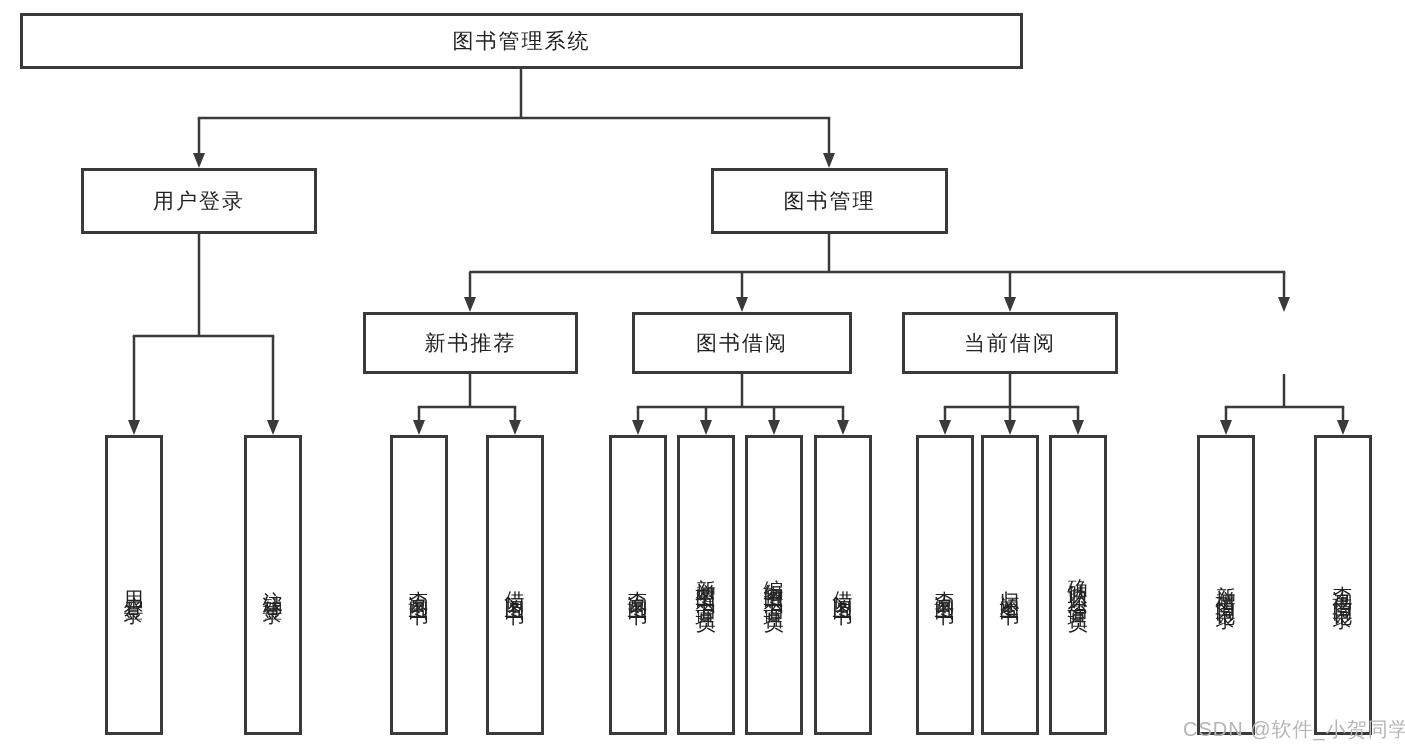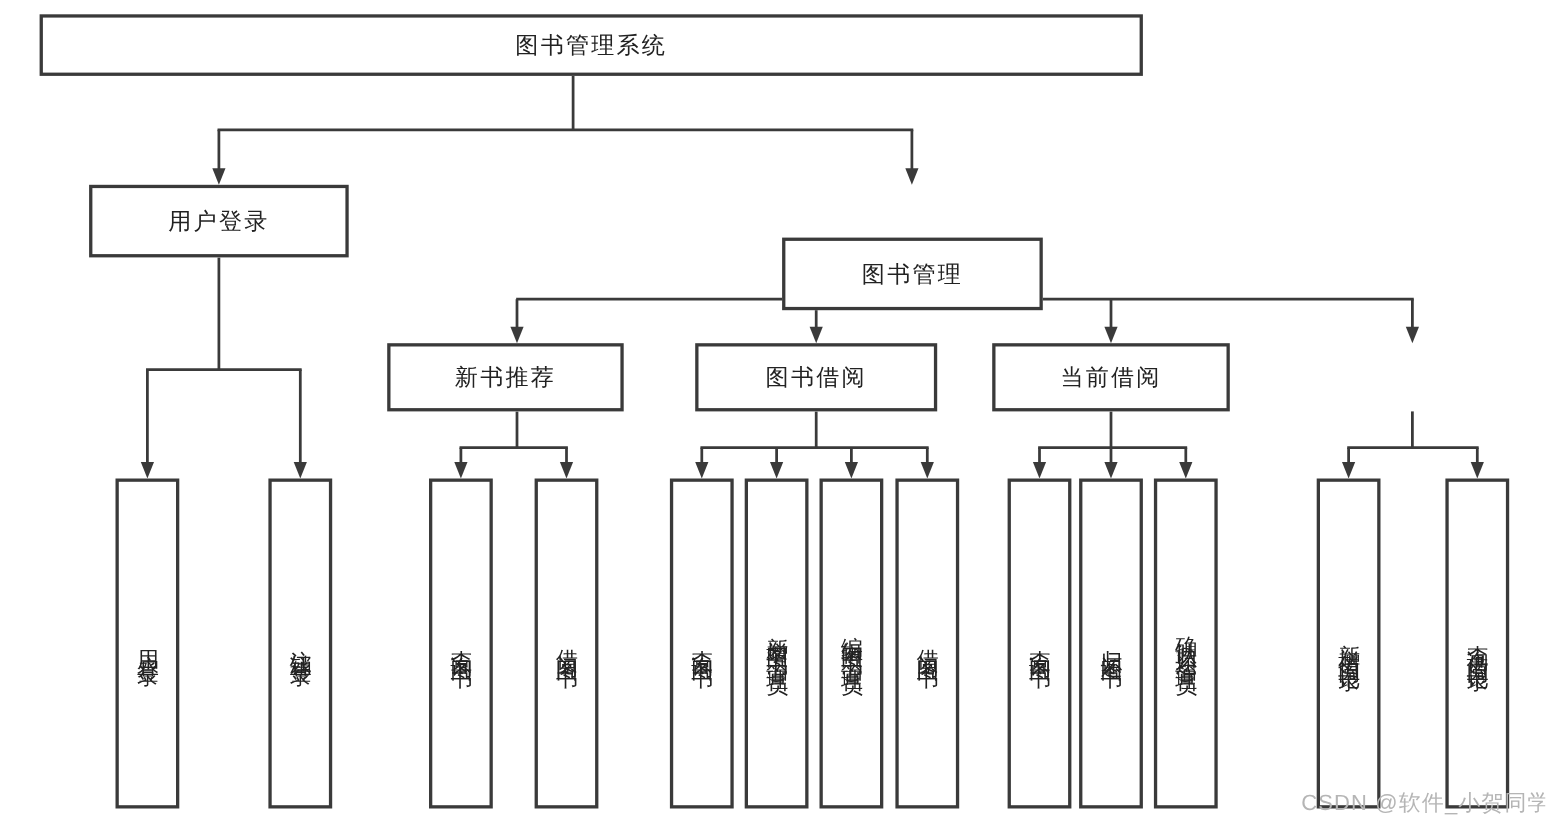--- a/index.html
+++ b/index.html
@@ -31,24 +31,24 @@
     top:435px;width:58px;height:300px;
     border:3px solid var(--line);background:var(--bg);
     display:flex;align-items:center;justify-content:center;
   }
   .vtext{
     writing-mode:vertical-rl;text-orientation:mixed;
     font-size:20px;line-height:1;letter-spacing:5px;
     color:var(--text);
   }
   
-  .b-root        {left:36px;  top:13px;  width:1003px;height:56px;}
+  .b-root        {left:20px;  top:13px;  width:1003px;height:56px;}
   .b-user-login  {left:81px;  top:168px; width:236px; height:66px;}
-  .b-book-mgmt   {left:711px; top:168px; width:237px; height:66px;margin-top:48px;}
-  .b-new-books   {left:352px; top:312px; width:215px; height:62px;}
+  .b-book-mgmt   {left:711px; top:168px; width:237px; height:66px;}
+  .b-new-books   {left:363px; top:312px; width:215px; height:62px;}
   .b-book-borrow {left:632px; top:312px; width:220px; height:62px;}
   .b-cur-borrow  {left:902px; top:312px; width:216px; height:62px;}
   .b-records     {left:1172px;top:312px; width:225px; height:62px;}
   
   .l-ul1{left:105px;} .l-ul2{left:244px;}
   .l-nb1{left:390px;} .l-nb2{left:486px;}
   .l-bb1{left:609px;} .l-bb2{left:677px;} .l-bb3{left:745px;} .l-bb4{left:814px;}
   .l-cb1{left:916px;} .l-cb2{left:981px;} .l-cb3{left:1049px;}
   .l-br1{left:1197px;}.l-br2{left:1314px;}
   #watermark{

